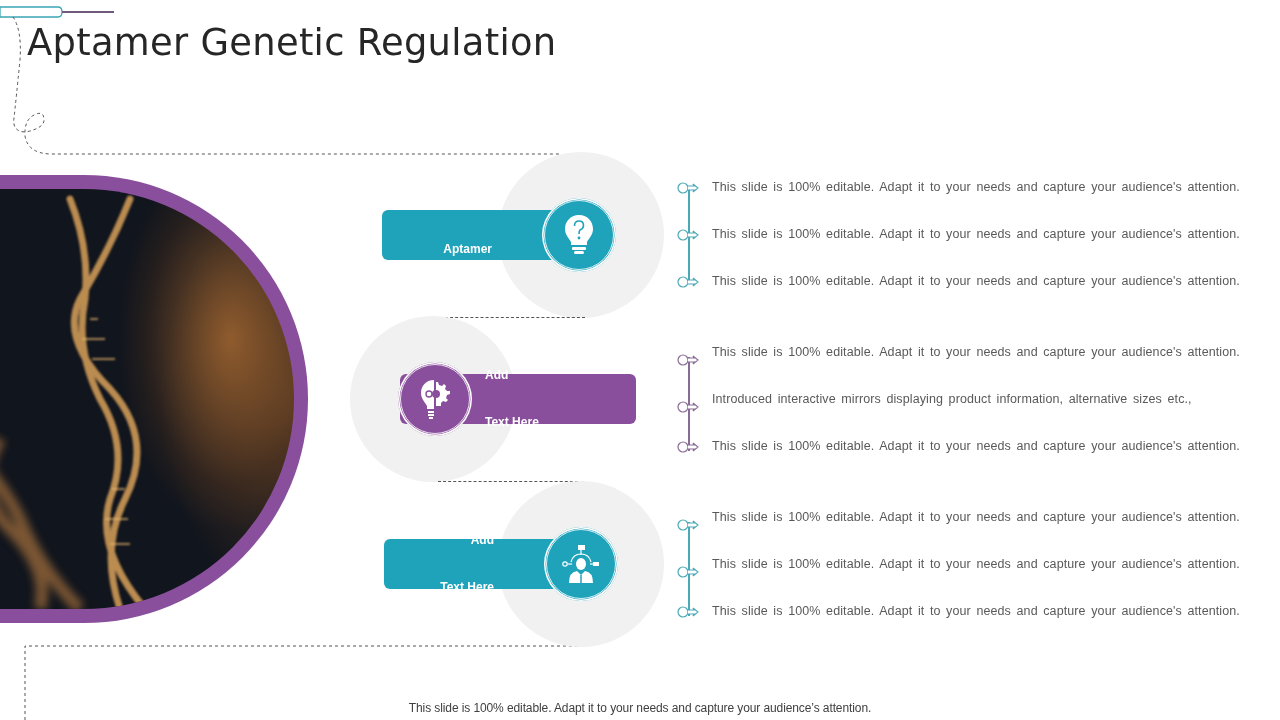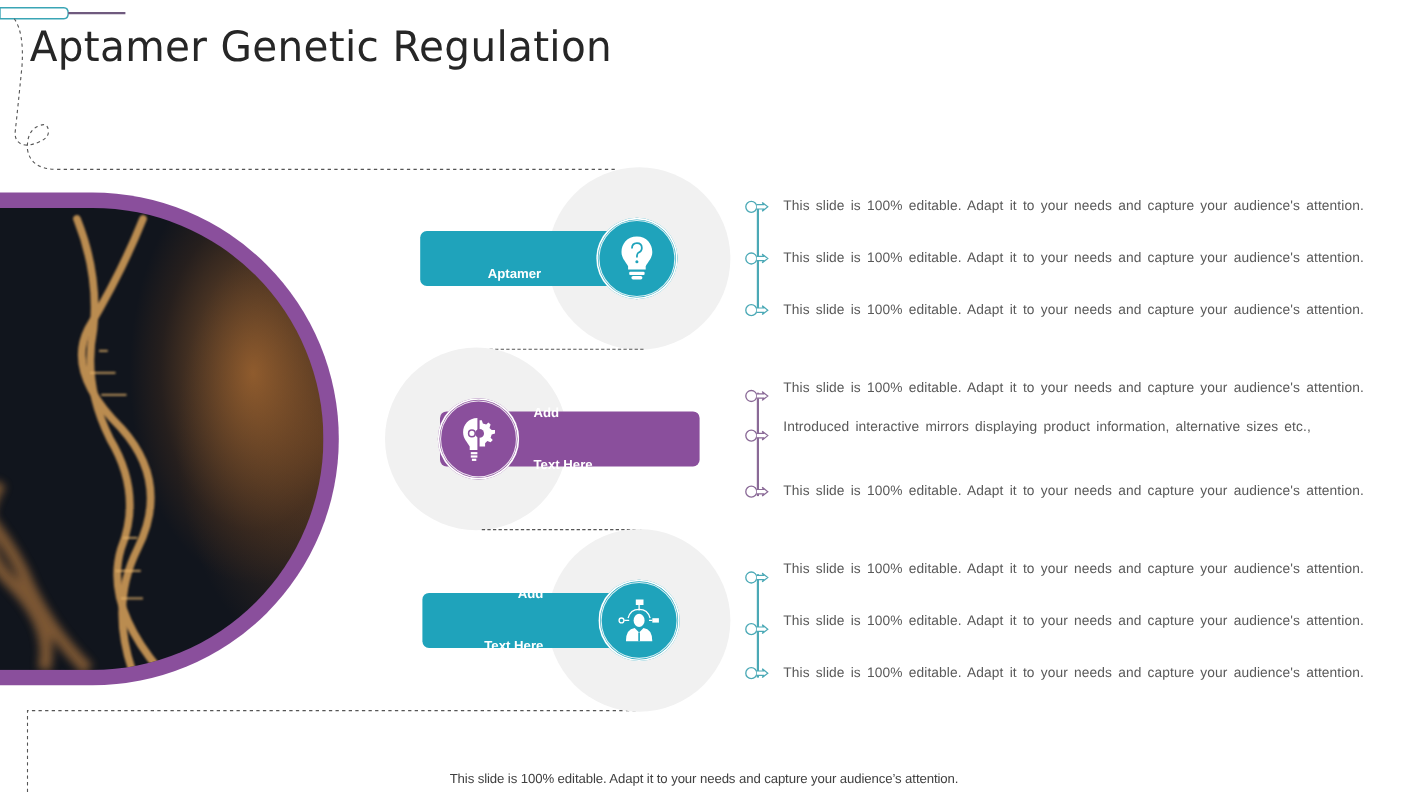--- a/index.html
+++ b/index.html
@@ -199,21 +199,21 @@
 
 <div class="bullet-group" style="top:343px;">
   <div class="bullet-line" style="top:14px; height:94px; background:#8a6a97;"></div>
   <div class="bullet" style="top:0;">
     <svg viewBox="0 0 24 14" style="margin-top:14px;">
         <circle cx="7" cy="8" r="5" fill="#fff" stroke="#8a6a97" stroke-width="1.2"></circle>
         <path d="M12 6 H18 L17 4 L22 8 L17 12 L18 10 H12" fill="#fff" stroke="#8a6a97" stroke-width="1.1"></path>
       </svg>
     <span class="bullet-text">This slide is 100% editable. Adapt it to your needs and capture your audience's attention.</span>
   </div>
-  <div class="bullet" style="top:36px;">
+  <div class="bullet" style="top:47px;">
     <svg viewBox="0 0 24 14" style="margin-top:14px;">
         <circle cx="7" cy="8" r="5" fill="#fff" stroke="#8a6a97" stroke-width="1.2"></circle>
         <path d="M12 6 H18 L17 4 L22 8 L17 12 L18 10 H12" fill="#fff" stroke="#8a6a97" stroke-width="1.1"></path>
       </svg>
     <span class="bullet-text">Introduced interactive mirrors displaying product information, alternative sizes etc.,</span>
   </div>
   <div class="bullet" style="top:94px;">
     <svg viewBox="0 0 24 14">
         <circle cx="7" cy="8" r="5" fill="#fff" stroke="#8a6a97" stroke-width="1.2"></circle>
         <path d="M12 6 H18 L17 4 L22 8 L17 12 L18 10 H12" fill="#fff" stroke="#8a6a97" stroke-width="1.1"></path>

